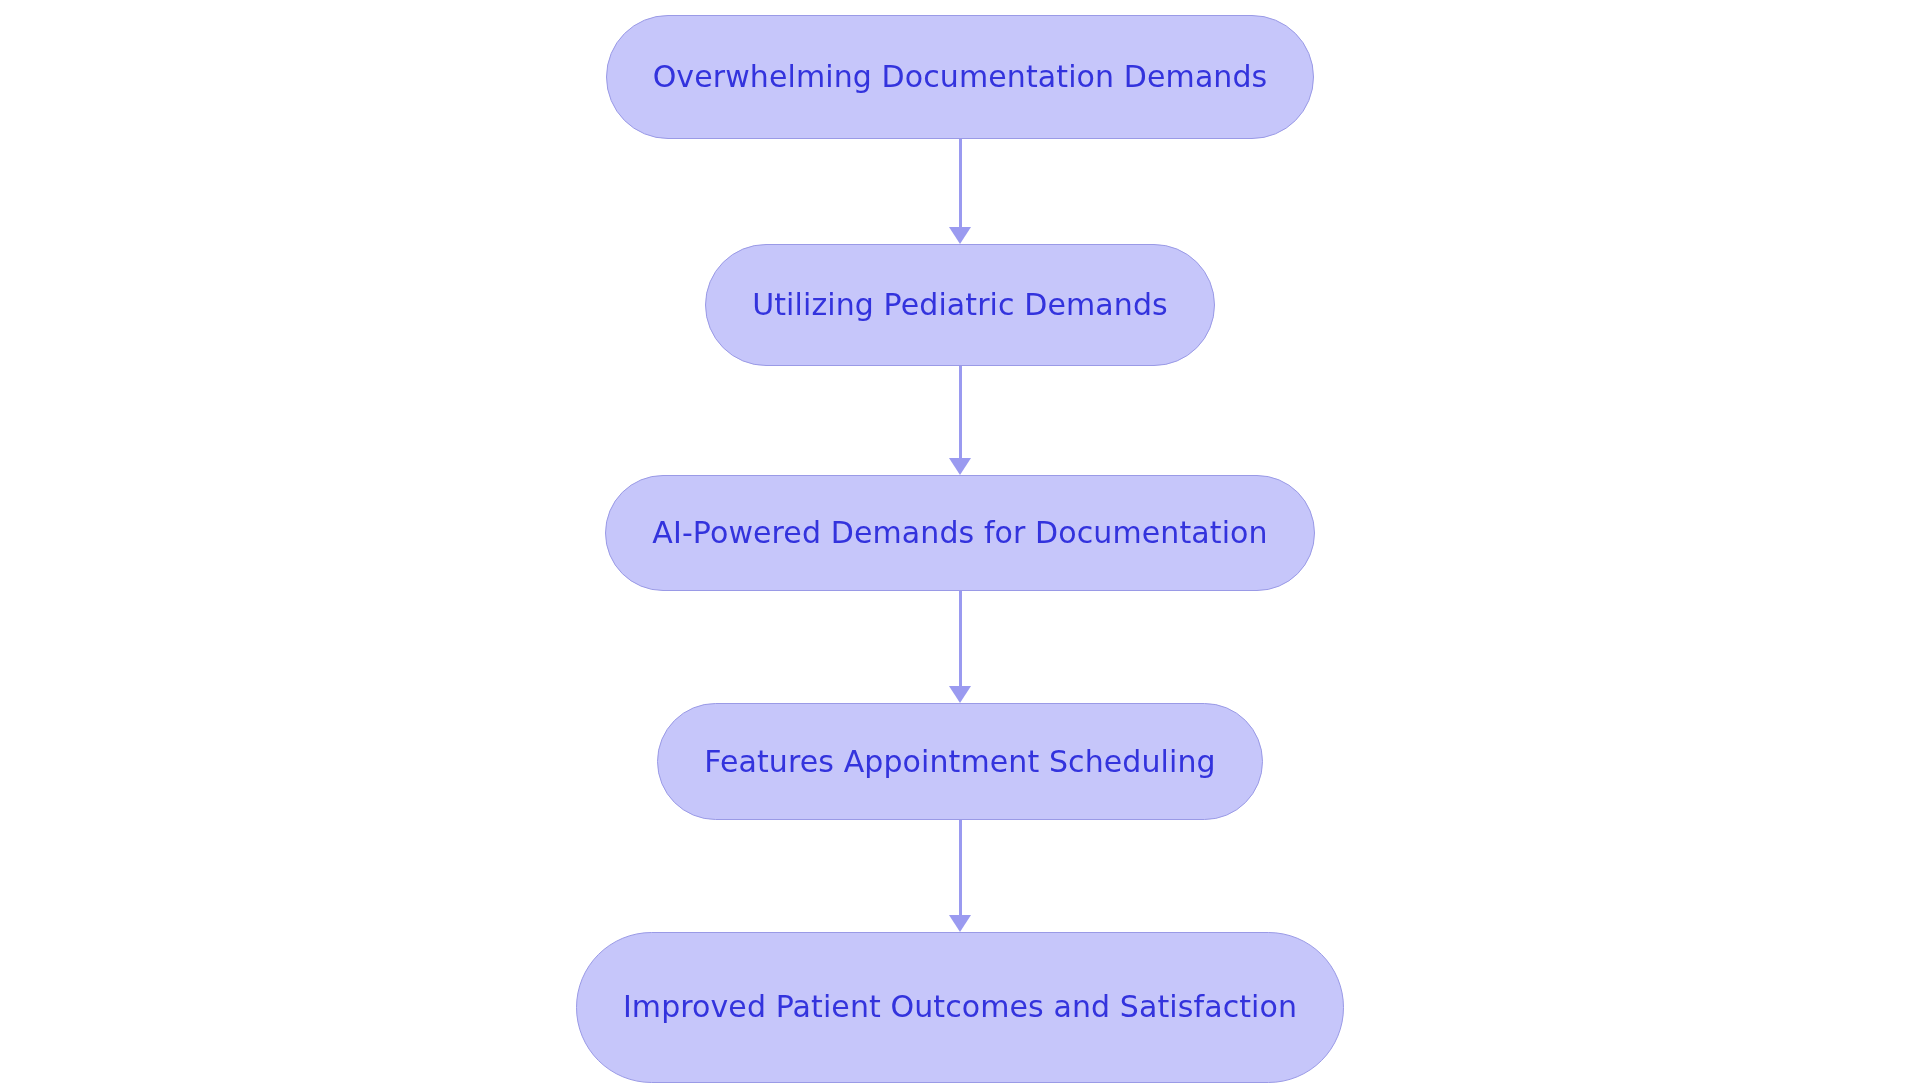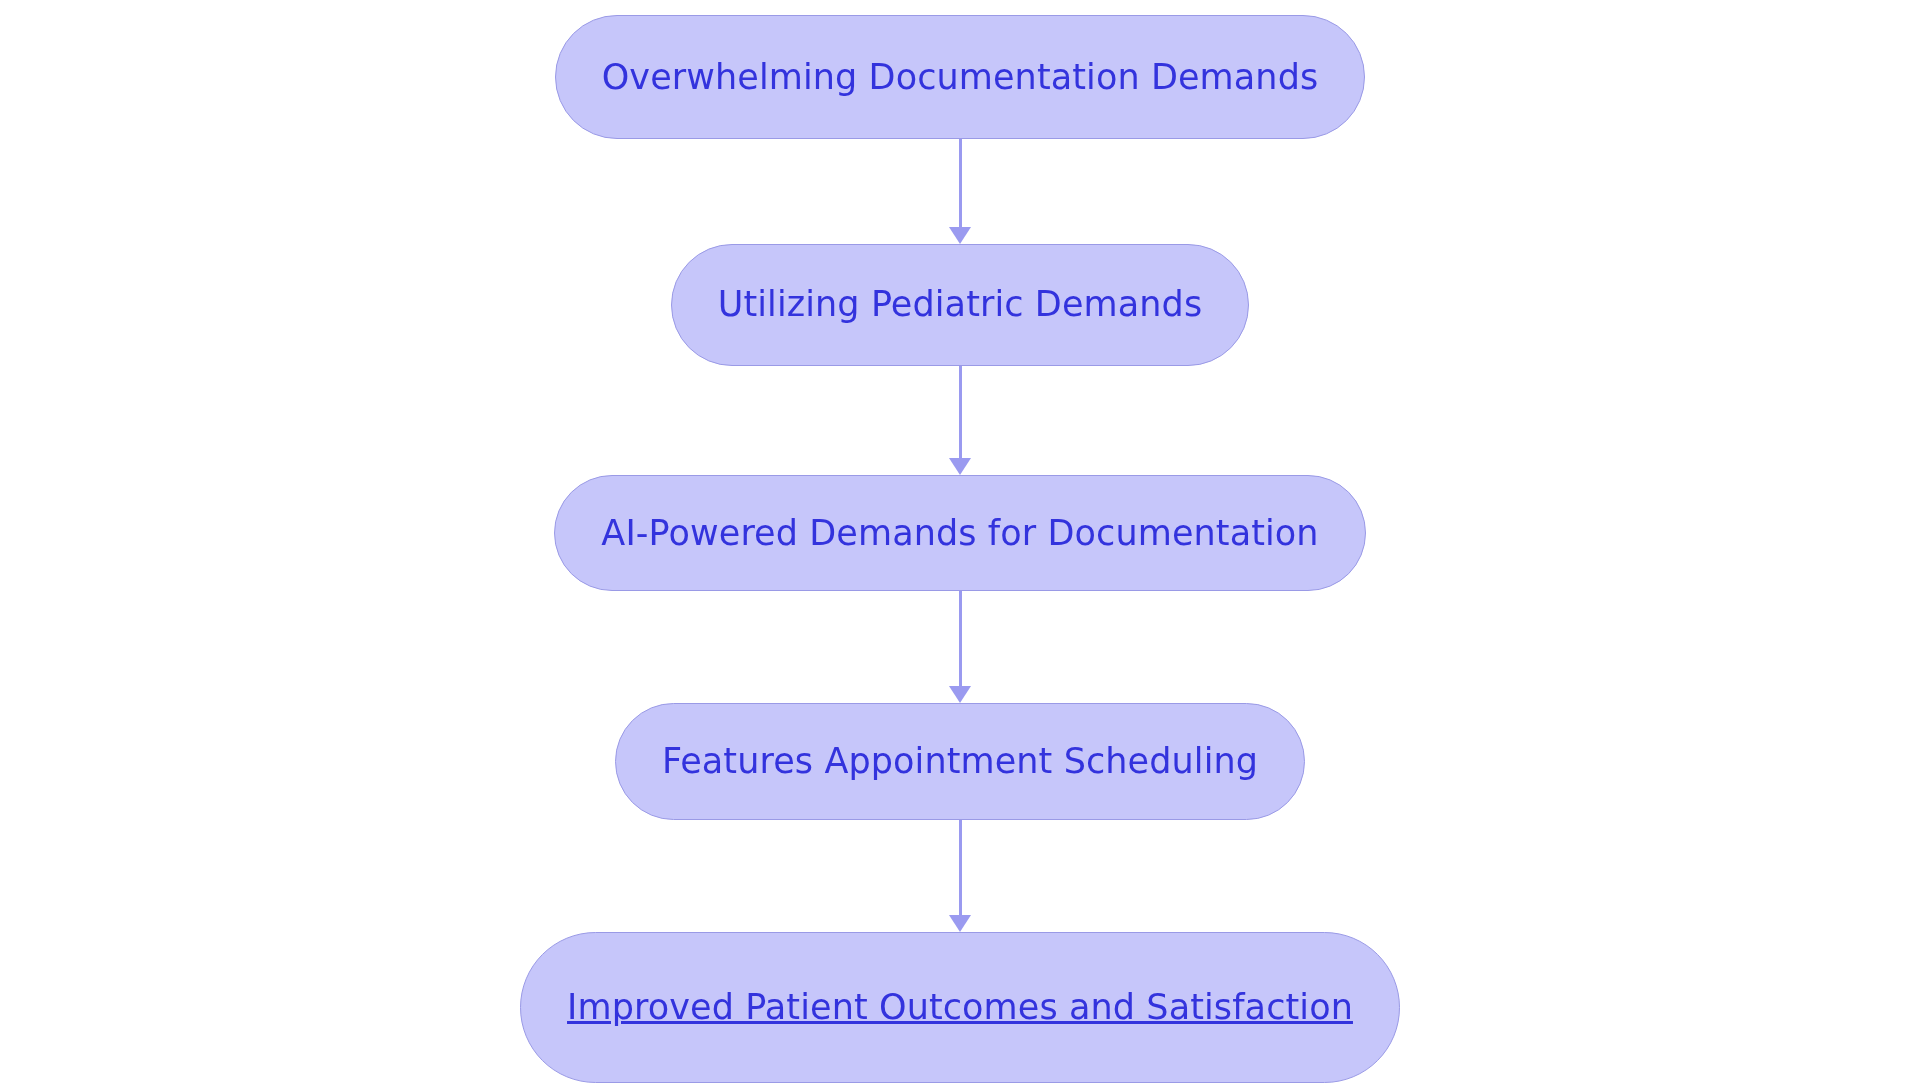--- a/index.html
+++ b/index.html
@@ -34,39 +34,39 @@
 
   .node {
     box-sizing: border-box;
     display: flex;
     align-items: center;
     justify-content: center;
     background: #c6c6fa;
     border: 1.5px solid #9a9ae6;
     border-radius: 999px;
     color: #3333dd;
-    font-size: 35px;
+    font-size: 30px;
     font-weight: 400;
     letter-spacing: 0.1px;
     line-height: 1;
     white-space: nowrap;
     text-align: center;
     padding: 0 46px;
   }
 
   .node-label {
     display: block;
   }
 
   
   .node-1 { margin-top: 15px;  height: 125px; min-width: 648px; }
   .node-2 {                    height: 123px; min-width: 434px; }
   .node-3 {                    height: 117px; min-width: 652px; }
   .node-4 {                    height: 117px; min-width: 598px; }
-  .node-5 {                    height: 152px; min-width: 714px; text-decoration: underline; }
+  .node-5 {                    height: 152px; min-width: 714px; }
 
   .connector {
     position: relative;
     width: 24px;
     display: flex;
     flex-direction: column;
     align-items: center;
     justify-content: flex-start;
   }
   .connector-1 { height: 105px; }

